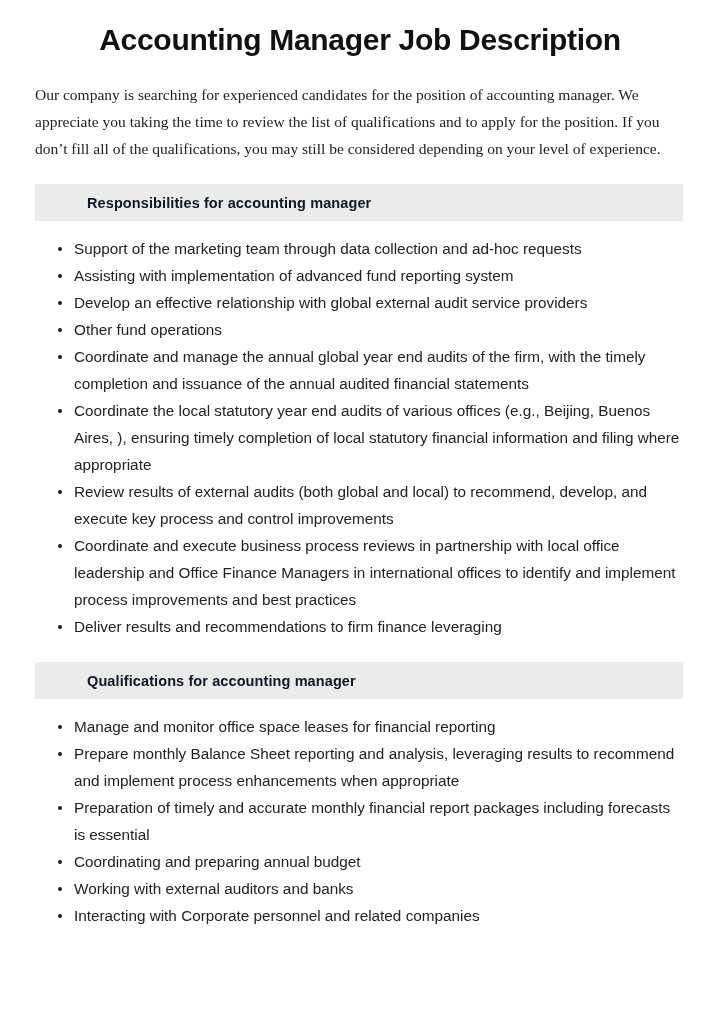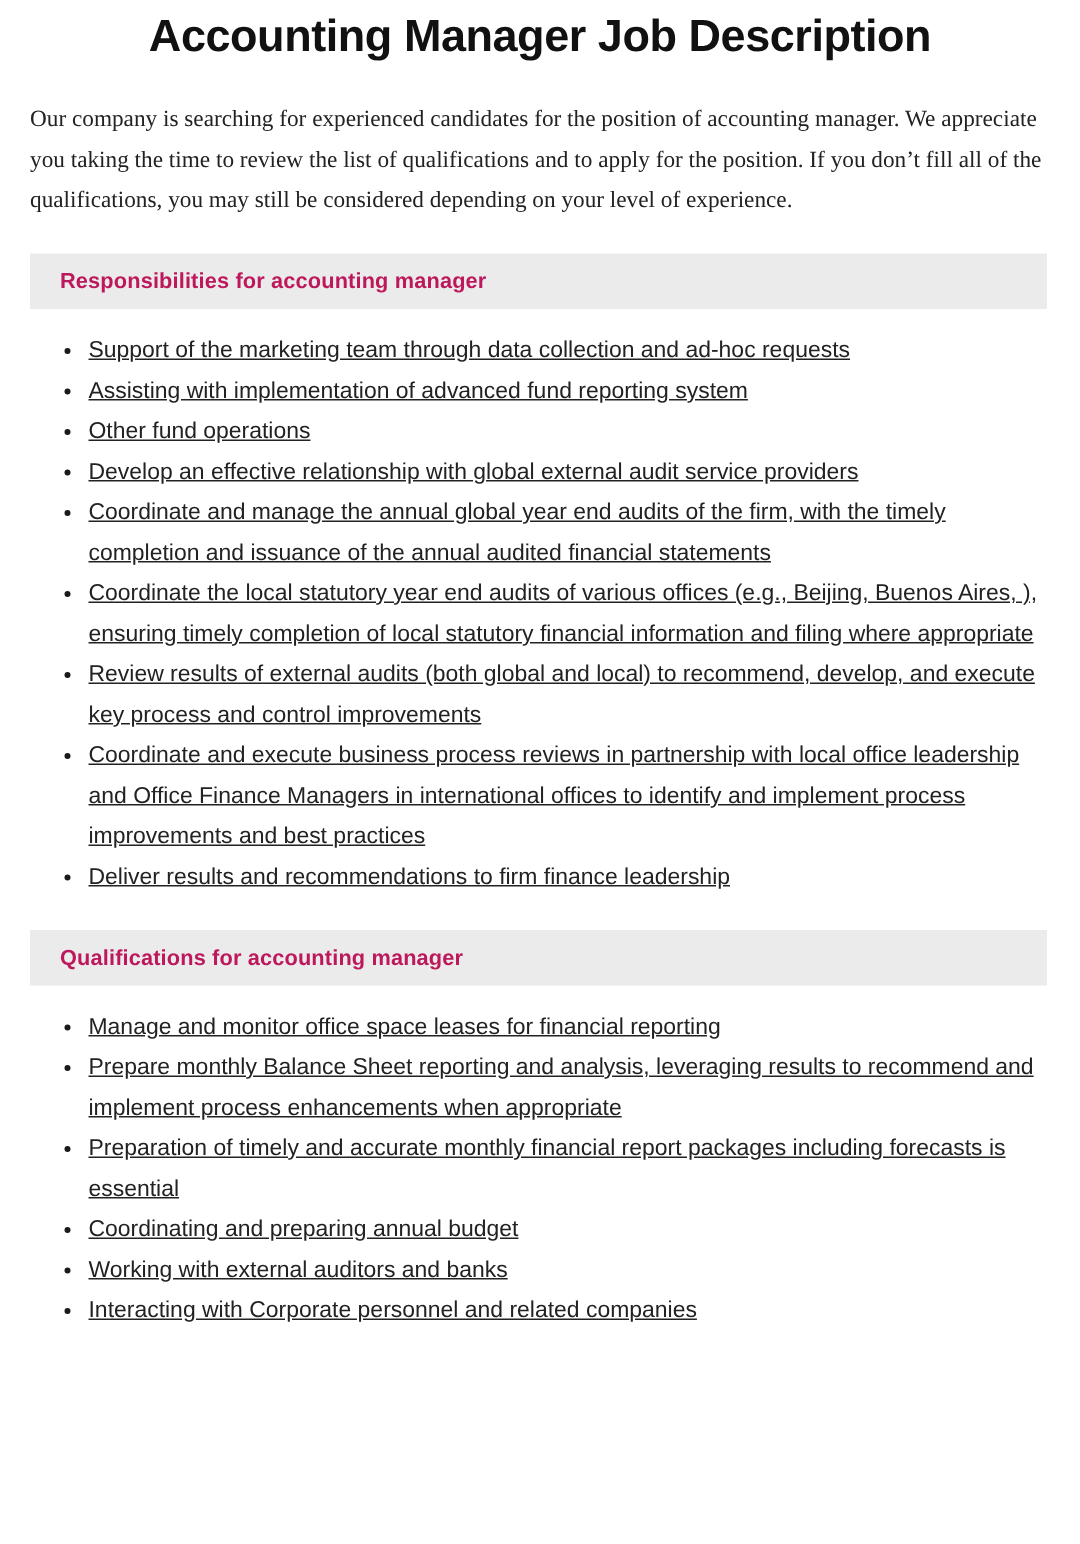--- a/index.html
+++ b/index.html
@@ -11,21 +11,21 @@
     height: 1029px;
     background: #ffffff;
     font-family: "Liberation Sans", sans-serif;
     color: #1a1a1a;
     overflow: hidden;
   }
 
   .page {
     width: 720px;
     box-sizing: border-box;
-    padding: 0;
+    padding: 15px;
   }
 
   .doc-title {
     font-size: 30px;
     font-weight: bold;
     text-align: center;
     letter-spacing: -0.3px;
     color: #111111;
     margin: 0;
     padding: 6px 20px 0 20px;
@@ -47,37 +47,37 @@
     background: #ebebeb;
     height: 37px;
     display: flex;
     align-items: center;
     padding: 0 0 0 20px;
     box-sizing: border-box;
   }
   .section-header-text {
     font-size: 14.5px;
     font-weight: bold;
-    color: #be185d;
+    color: #0f172a;
     letter-spacing: 0.1px;
+    margin-left: 32px;
   }
 
   ul.bullets {
     list-style: none;
     margin: 0;
     padding: 14px 22px 0 20px;
   }
   ul.bullets li {
     position: relative;
     padding-left: 39px;
     font-size: 15.3px;
     line-height: 27px;
     color: #222222;
     margin: 0;
-    text-decoration: underline;
   }
   ul.bullets li::before {
     content: "";
     position: absolute;
     left: 23px;
     top: 12px;
     width: 4px;
     height: 4px;
     border-radius: 50%;
     background: #1a1a1a;
@@ -92,27 +92,27 @@
 
   <p class="intro">Our company is searching for experienced candidates for the position of accounting manager. We appreciate you taking the time to review the list of qualifications and to apply for the position. If you don’t fill all of the qualifications, you may still be considered depending on your level of experience.</p>
 
   <div>
     <div class="section-header">
       <span class="section-header-text">Responsibilities for accounting manager</span>
     </div>
     <ul class="bullets" id="list-0">
         <li>Support of the marketing team through data collection and ad-hoc requests</li>
         <li>Assisting with implementation of advanced fund reporting system</li>
+        <li>Develop an effective relationship with global external audit service providers</li>
         <li>Other fund operations</li>
-        <li>Develop an effective relationship with global external audit service providers</li>
         <li>Coordinate and manage the annual global year end audits of the firm, with the timely completion and issuance of the annual audited financial statements</li>
         <li>Coordinate the local statutory year end audits of various offices (e.g., Beijing, Buenos Aires, ), ensuring timely completion of local statutory financial information and filing where appropriate</li>
         <li>Review results of external audits (both global and local) to recommend, develop, and execute key process and control improvements</li>
         <li>Coordinate and execute business process reviews in partnership with local office leadership and Office Finance Managers in international offices to identify and implement process improvements and best practices</li>
-        <li>Deliver results and recommendations to firm finance leadership</li>
+        <li>Deliver results and recommendations to firm finance leveraging</li>
       </ul>
   </div>
 
   <div>
     <div class="section-header">
       <span class="section-header-text">Qualifications for accounting manager</span>
     </div>
     <ul class="bullets" id="list-1">
         <li>Manage and monitor office space leases for financial reporting</li>
         <li>Prepare monthly Balance Sheet reporting and analysis, leveraging results to recommend and implement process enhancements when appropriate</li>

